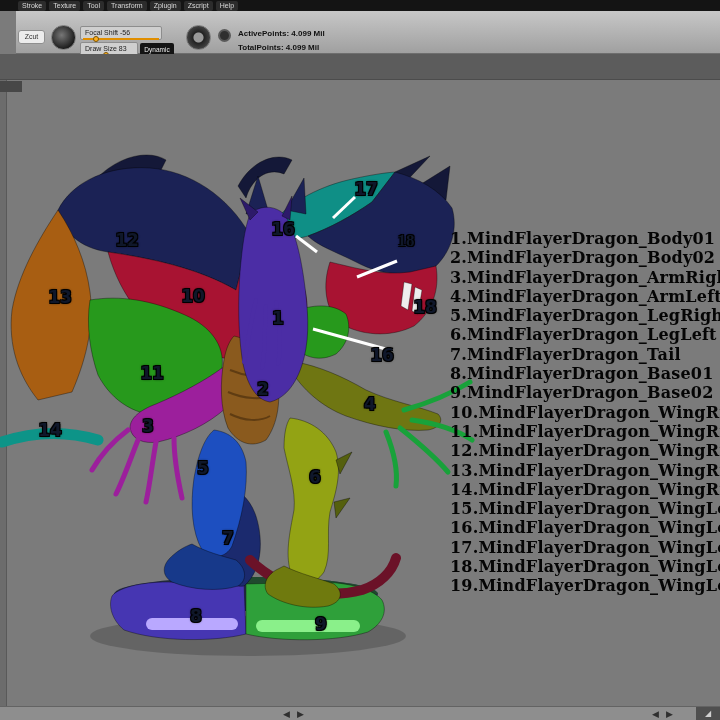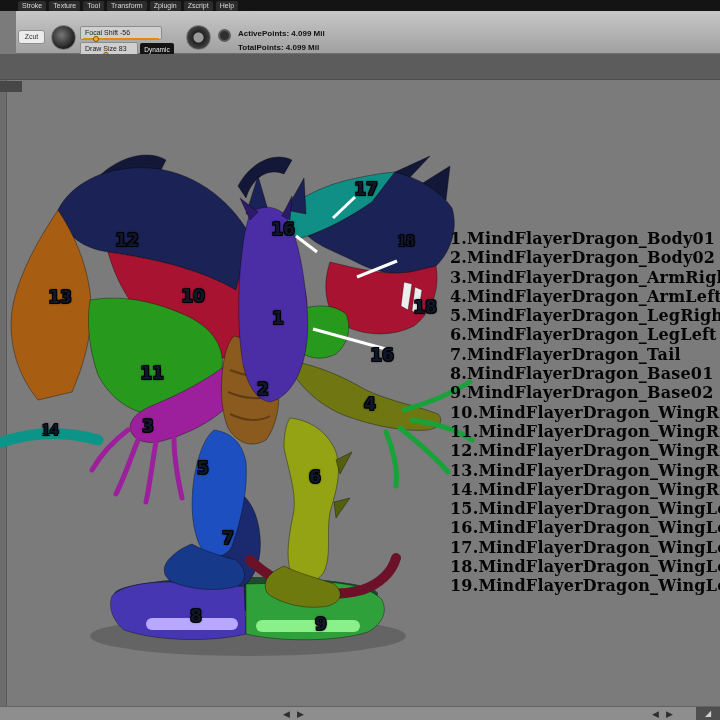--- a/index.html
+++ b/index.html
@@ -153,21 +153,21 @@
     <div class="num-label" data-name="model-part-number-4" style="left: 370px; top: 404px;">4</div>
     <div class="num-label" data-name="model-part-number-5" style="left: 203px; top: 468px;">5</div>
     <div class="num-label" data-name="model-part-number-6" style="left: 315px; top: 477px;">6</div>
     <div class="num-label" data-name="model-part-number-7" style="left: 228px; top: 538px;">7</div>
     <div class="num-label" data-name="model-part-number-8" style="left: 196px; top: 616px;">8</div>
     <div class="num-label" data-name="model-part-number-9" style="left: 321px; top: 624px;">9</div>
     <div class="num-label" data-name="model-part-number-10" style="left: 193px; top: 296px;">10</div>
     <div class="num-label" data-name="model-part-number-11" style="left: 152px; top: 373px;">11</div>
     <div class="num-label" data-name="model-part-number-12" style="left: 127px; top: 240px;">12</div>
     <div class="num-label" data-name="model-part-number-13" style="left: 60px; top: 297px;">13</div>
-    <div class="num-label" data-name="model-part-number-14" style="left: 50px; top: 430px; font-family: Liberation Serif, serif;">14</div>
+    <div class="num-label" data-name="model-part-number-14" style="left: 50px; top: 430px;">14</div>
     <div class="num-label" data-name="model-part-number-15" style="left: 283px; top: 229px;">16</div>
     <div class="num-label" data-name="model-part-number-16" style="left: 382px; top: 355px;">16</div>
     <div class="num-label" data-name="model-part-number-17" style="left: 366px; top: 189px;">17</div>
     <div class="num-label" data-name="model-part-number-18" style="left: 406px; top: 241px; font-family: Liberation Serif, serif;">18</div>
     <div class="num-label" data-name="model-part-number-19" style="left: 425px; top: 307px;">18</div>
   </div>
 
 <div class="parts-list" data-name="parts-list">
     <div class="part-line" data-name="part-list-item">1.MindFlayerDragon_Body01</div>
     <div class="part-line" data-name="part-list-item">2.MindFlayerDragon_Body02</div>

